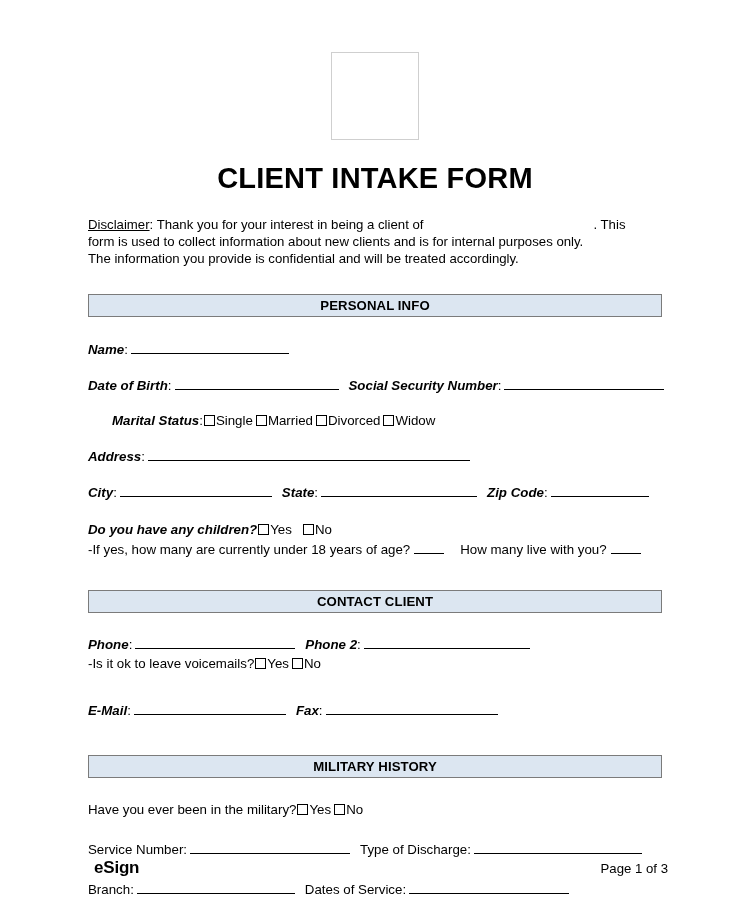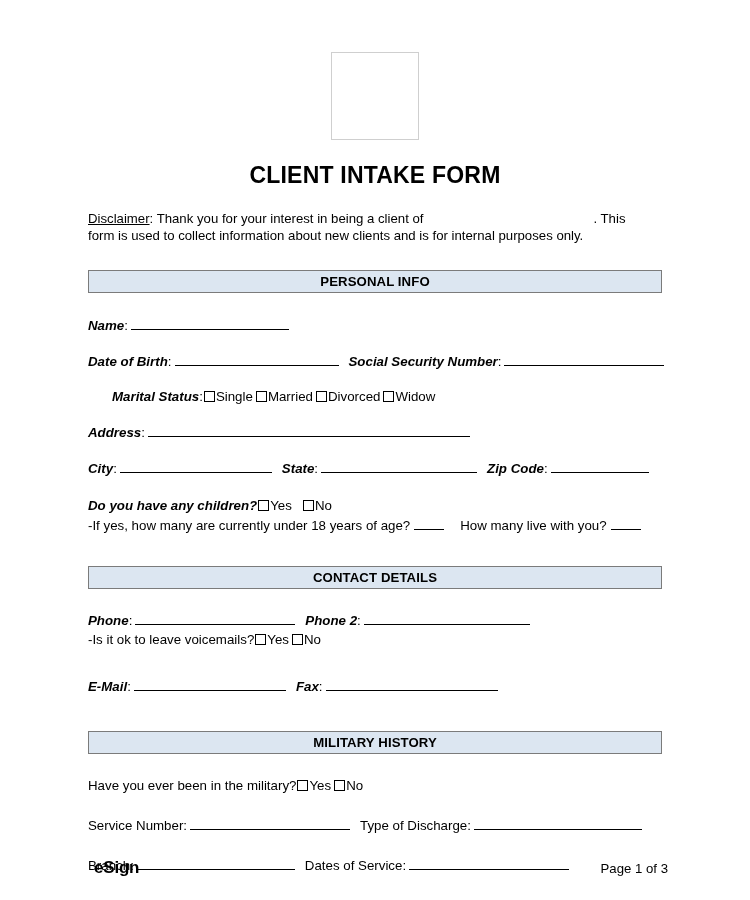--- a/index.html
+++ b/index.html
@@ -32,21 +32,21 @@
     width: 88px;
     height: 88px;
     border: 1px solid #cfcfcf;
     background: #ffffff;
     box-sizing: border-box;
   }
 
   
   .doc-title {
     text-align: center;
-    font-size: 23px;
+    font-size: 29px;
     font-weight: bold;
     letter-spacing: 0.2px;
     margin-top: 22px;
   }
 
   
   .content {
     margin: 0 auto;
     width: 574px;
   }
@@ -180,20 +180,21 @@
     <div class="logo-box"></div>
   </div>
 
   <div class="doc-title">CLIENT INTAKE FORM</div>
 
   <div class="content">
 
     <div class="disclaimer">
       <u>Disclaimer</u><span>: Thank you for your interest in being a client of</span><span class="blank-inline"></span><span>. This</span><br>
       <span>form is used to collect information about new clients and is for internal purposes only.</span><br>
+      <span>The information you provide is confidential and will be treated accordingly.</span>
     </div>
 
     <div class="section-bar bar-personal">PERSONAL INFO</div>
 
     <div class="row r-name">
       <span class="lbl">Name</span><span class="sep">:</span><span class="line w-name"></span>
     </div>
 
     <div class="row r-dob">
       <span class="lbl">Date of Birth</span><span class="sep">:</span><span class="line w-dob"></span><span class="gap-sm"></span><span class="lbl">Social Security Number</span><span class="sep">:</span><span class="line w-ssn"></span>
@@ -212,21 +213,21 @@
     </div>
 
     <div class="row r-children">
       <span class="lbl">Do you have any children?</span><span class="cbox cbox-lead"></span><span class="cb-label">Yes</span><span class="gap-sm"></span><span class="cbox"></span><span class="cb-label">No</span>
     </div>
 
     <div class="row r-children-sub">
       <span class="lbl-plain">-If yes, how many are currently under 18 years of age?</span><span class="line w-tiny"></span><span class="gap-md"></span><span class="lbl-plain">How many live with you?</span><span class="line w-tiny"></span>
     </div>
 
-    <div class="section-bar bar-contact">CONTACT DETAILS</div>
+    <div class="section-bar bar-contact">CONTACT CLIENT</div>
 
     <div class="row r-phone">
       <span class="lbl">Phone</span><span class="sep">:</span><span class="line w-phone"></span><span class="gap-sm"></span><span class="lbl">Phone 2</span><span class="sep">:</span><span class="line w-phone2"></span>
     </div>
 
     <div class="row r-voicemail">
       <span class="lbl-plain">-Is it ok to leave voicemails?</span><span class="cbox cbox-lead"></span><span class="cb-label">Yes</span><span class="cbox"></span><span class="cb-label">No</span>
     </div>
 
     <div class="row r-email">

